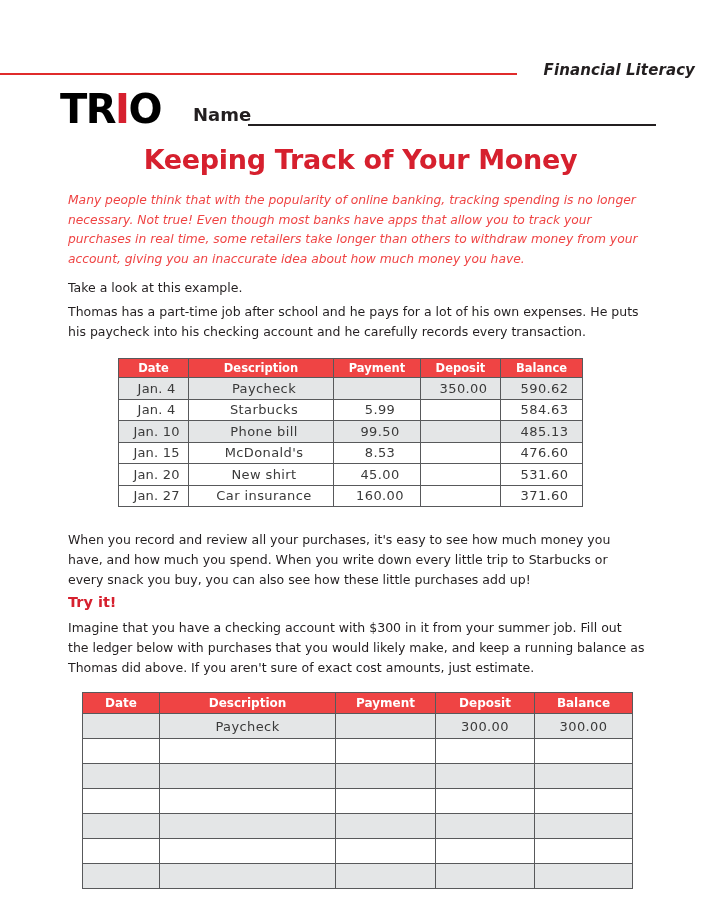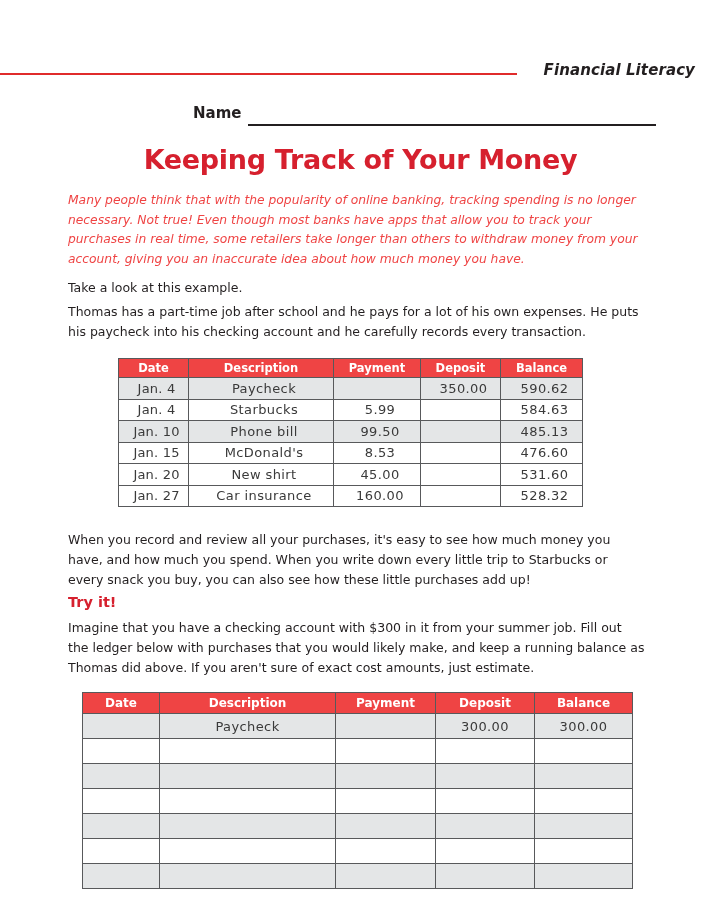--- a/index.html
+++ b/index.html
@@ -75,21 +75,21 @@
   }
   .trio-logo .red-i {
     color: #d6202e;
   }
   .name-label {
     position: absolute;
     left: 133px;
     top: 13px;
     font-family: "DejaVu Sans", sans-serif;
     font-weight: bold;
-    font-size: 15px;
+    font-size: 18px;
     color: #231f20;
   }
   .name-line {
     position: absolute;
     left: 188px;
     top: 33px;
     width: 408px;
     height: 1.5px;
     background: #231f20;
   }
@@ -241,20 +241,21 @@
 <body>
 
 <div class="page">
 
   <div class="top-bar">
     <div class="top-rule"></div>
     <div class="subject-label">Financial Literacy</div>
   </div>
 
   <div class="logo-row">
+    <div class="trio-logo"><span>TR</span><span class="red-i">I</span><span>O</span></div>
     <div class="name-label">Name</div>
     <div class="name-line"></div>
   </div>
 
   <div class="page-title">Keeping Track of Your Money</div>
 
   <div class="intro">Many people think that with the popularity of online banking, tracking spending is no longer necessary. Not true! Even though most banks have apps that allow you to track your purchases in real time, some retailers take longer than others to withdraw money from your account, giving you an inaccurate idea about how much money you have.</div>
 
   <div class="para para-thomas">Thomas has a part-time job after school and he pays for a lot of his own expenses. He puts his paycheck into his checking account and he carefully records every transaction.</div>
 
@@ -311,21 +312,21 @@
         <td class="c-desc hand">New shirt</td>
         <td class="c-pay hand">45.00</td>
         <td class="c-dep hand"></td>
         <td class="c-bal hand">531.60</td>
       </tr>
       <tr>
         <td class="c-date hand-date">Jan. 27</td>
         <td class="c-desc hand">Car insurance</td>
         <td class="c-pay hand">160.00</td>
         <td class="c-dep hand"></td>
-        <td class="c-bal hand">528.32</td>
+        <td class="c-bal hand">371.60</td>
       </tr>
     </tbody>
   </table>
 
   <div class="para para-summary">When you record and review all your purchases, it's easy to see how much money you have, and how much you spend. When you write down every little trip to Starbucks or every snack you buy, you can also see how these little purchases add up!</div>
 
   <div class="tryit-heading">Try it!</div>
 
   <div class="para para-tryit-body">Imagine that you have a checking account with $300 in it from your summer job. Fill out the ledger below with purchases that you would likely make, and keep a running balance as Thomas did above. If you aren't sure of exact cost amounts, just estimate.</div>
 

